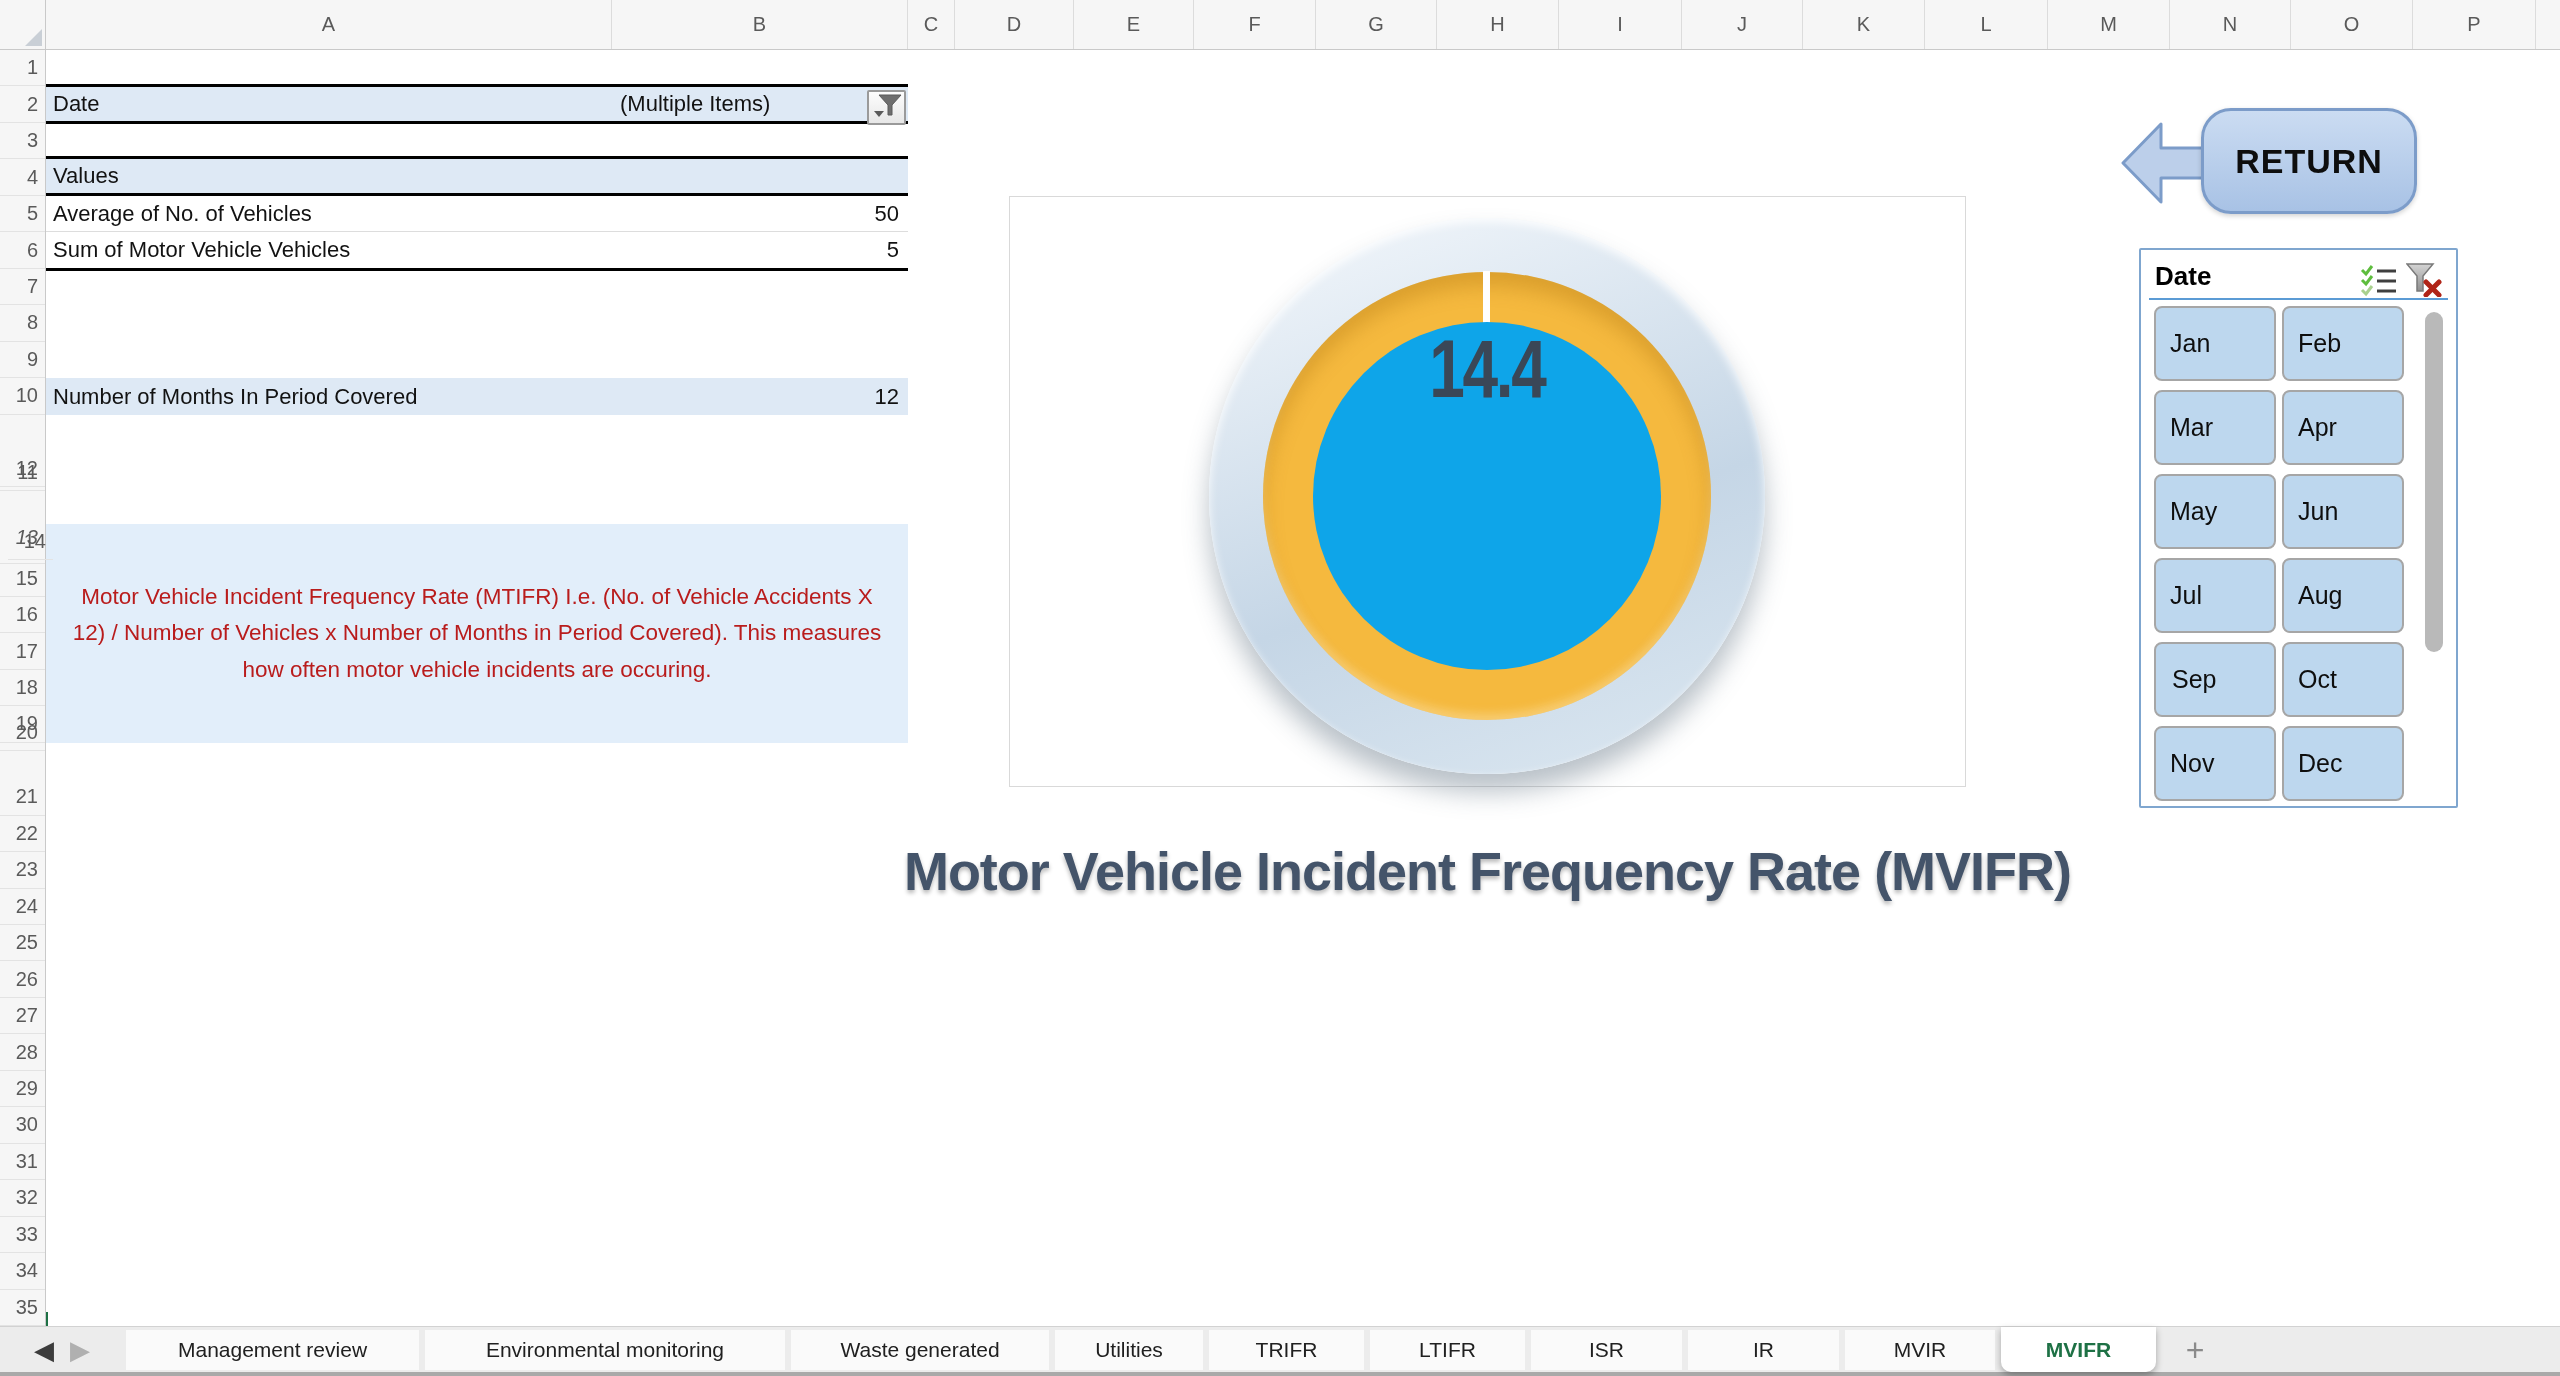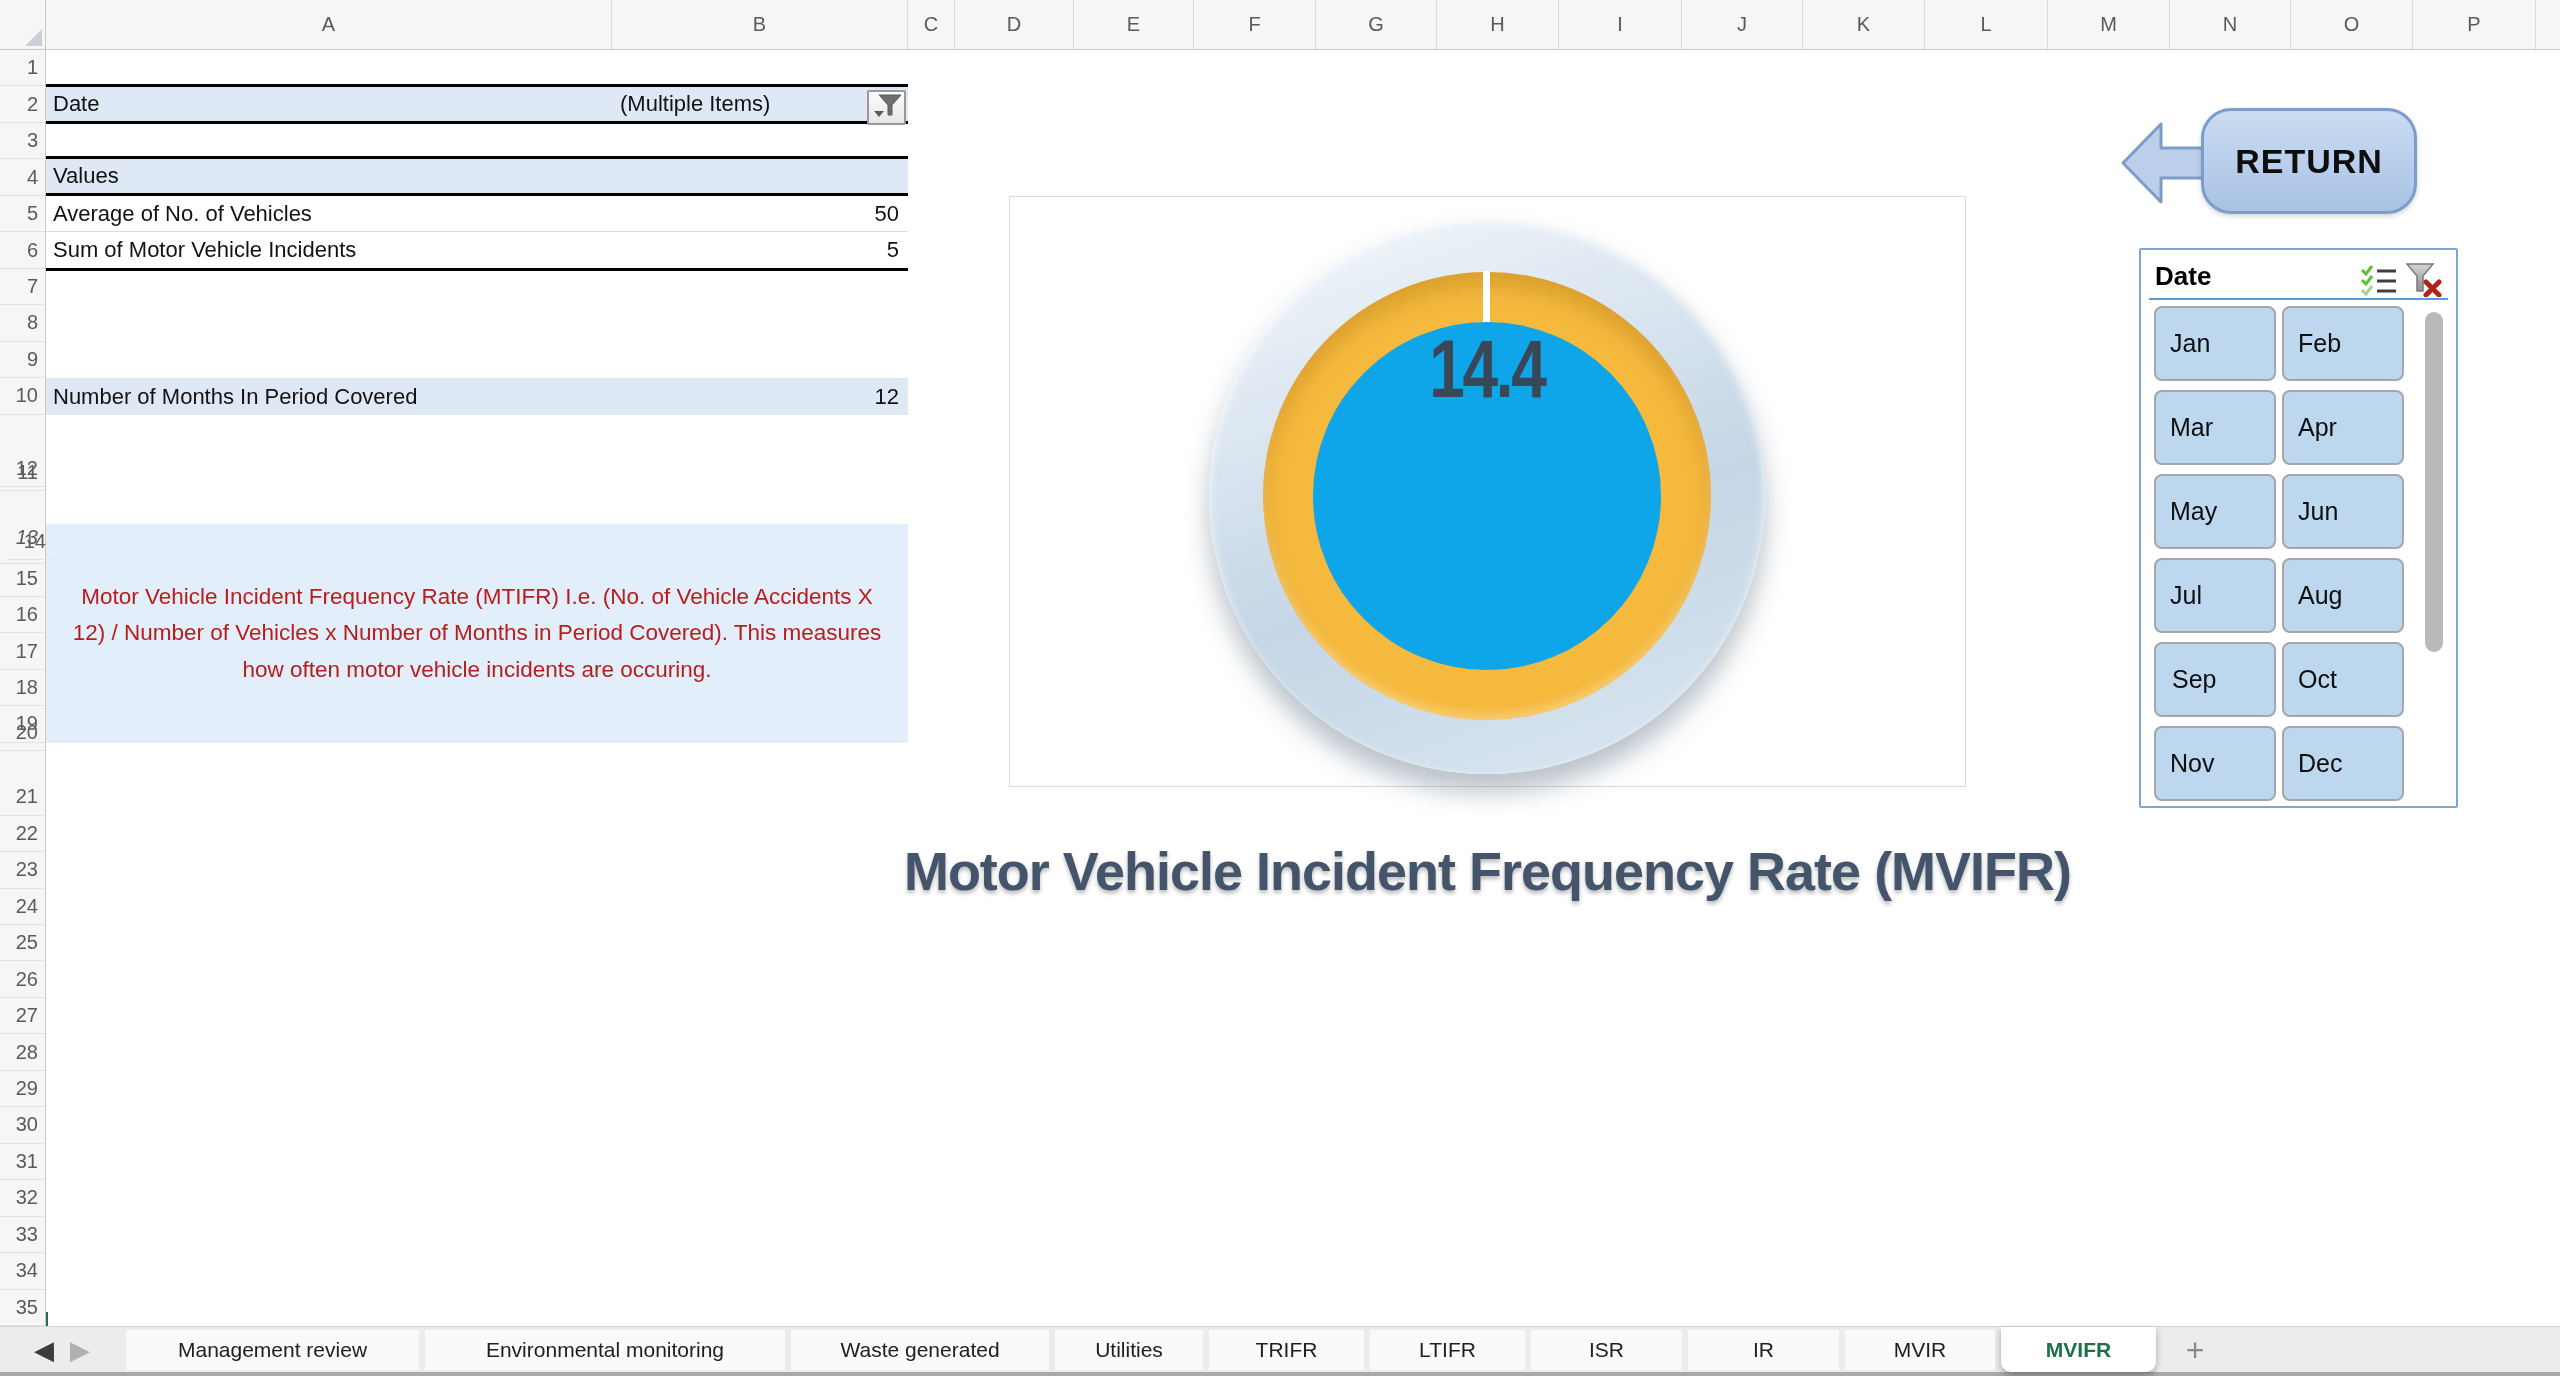--- a/index.html
+++ b/index.html
@@ -175,21 +175,21 @@
   </button>
 </div>
 <div class="pcell fill-blue b-top b-bot" style="top:156px; height:40px;">
   <span class="plabel">Values</span>
 </div>
 <div class="pcell" style="top:196px; height:36px; border-bottom:1px solid #DDDDDD;">
   <span class="plabel">Average of No. of Vehicles</span>
   <span class="pnum">50</span>
 </div>
 <div class="pcell b-bot" style="top:232px; height:39px;">
-  <span class="plabel">Sum of Motor Vehicle Incidents</span>
+  <span class="plabel">Sum of Motor Vehicle Vehicles</span>
   <span class="pnum">5</span>
 </div>
 <div class="pcell fill-blue" style="top:378px; height:37px;">
   <span class="plabel">Number of Months In Period Covered</span>
   <span class="pnum">12</span>
 </div>
 <div id="descbox">
   <div>Motor Vehicle Incident Frequency Rate (MTIFR) I.e. (No. of Vehicle Accidents X</div>
   <div>12) / Number of Vehicles x Number of Months in Period Covered). This measures</div>
   <div>how often motor vehicle incidents are occuring.</div>

